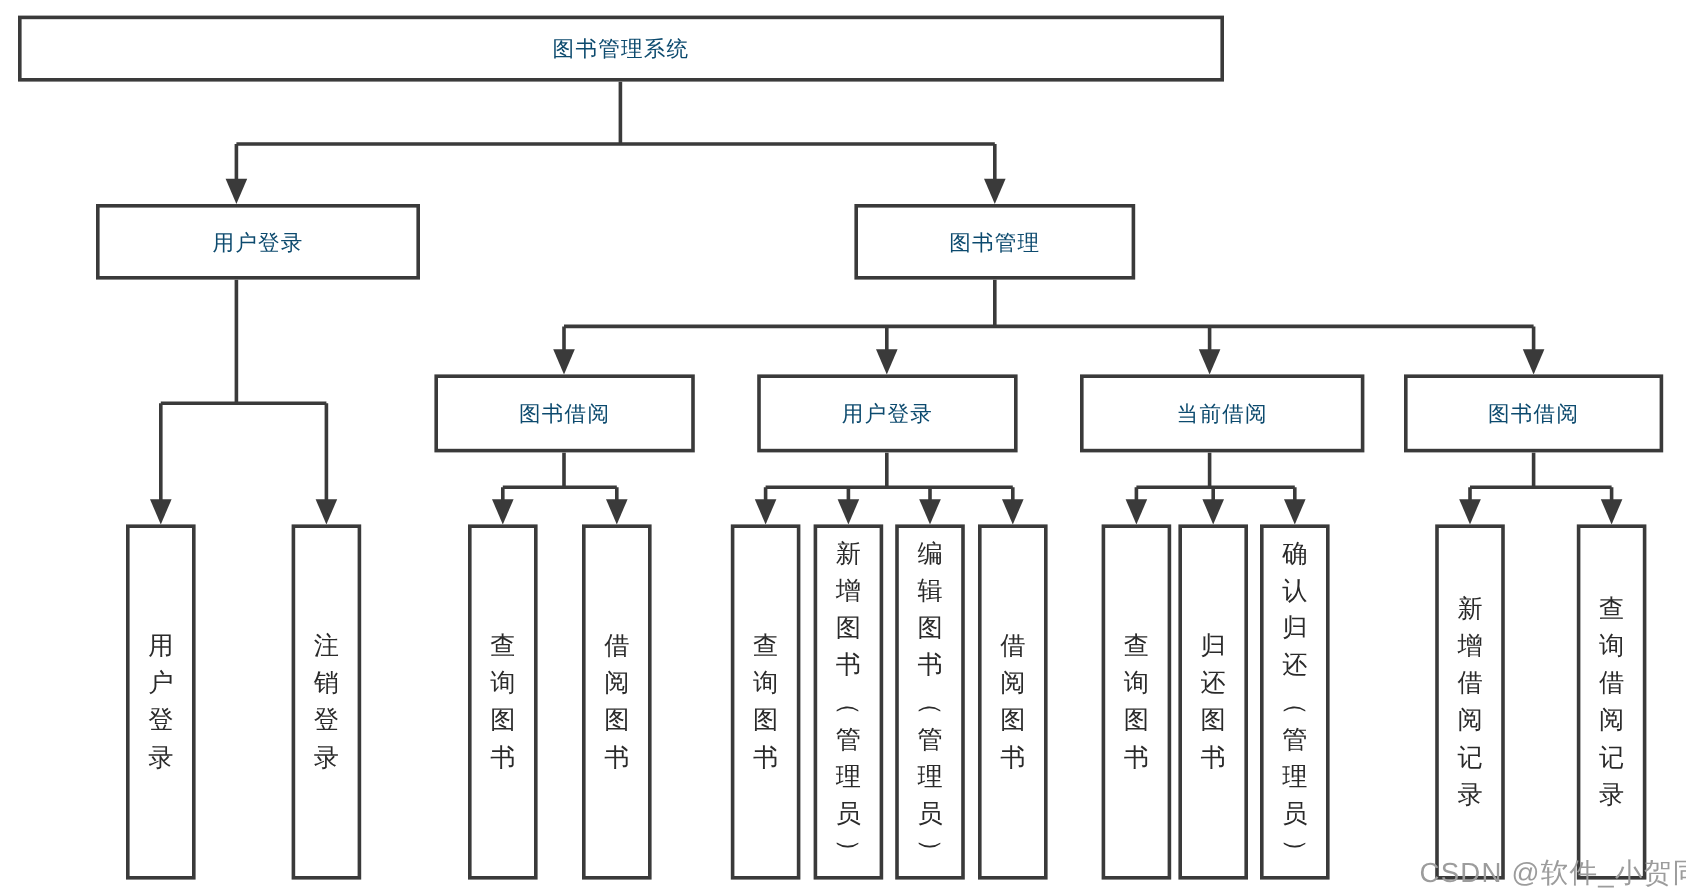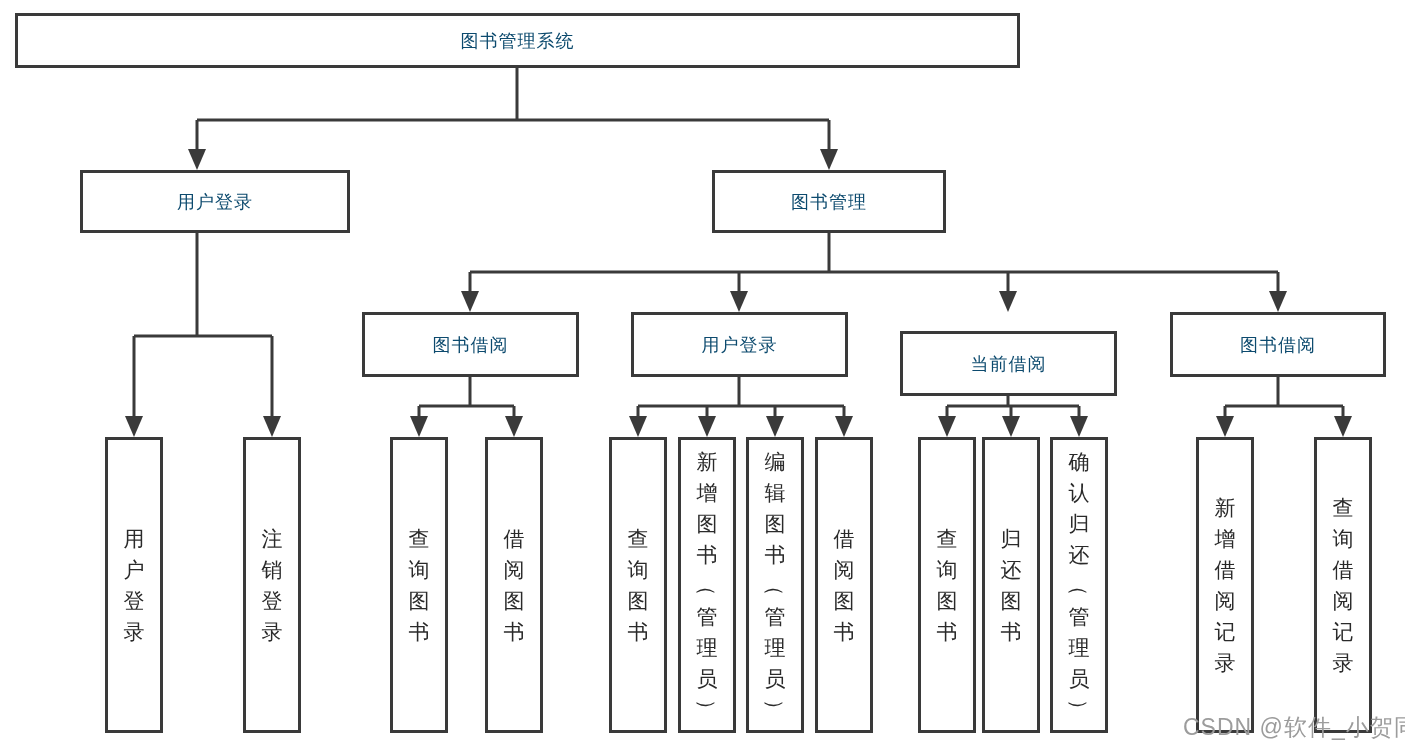--- a/index.html
+++ b/index.html
@@ -96,21 +96,21 @@
   <div class="node h-node" style="left:712px; top:170px; width:234px; height:63px;">
     <span>图书管理</span>
   </div>
 
   <div class="node h-node" style="left:362px; top:312px; width:217px; height:65px;">
     <span>图书借阅</span>
   </div>
   <div class="node h-node" style="left:631px; top:312px; width:217px; height:65px;">
     <span>用户登录</span>
   </div>
-  <div class="node h-node" style="left:900px; top:312px; width:217px; height:65px;margin-top:19px;">
+  <div class="node h-node" style="left:900px; top:312px; width:237px; height:65px;">
     <span>当前借阅</span>
   </div>
   <div class="node h-node" style="left:1170px; top:312px; width:216px; height:65px;">
     <span>图书借阅</span>
   </div>
 
   <div class="node leaf" style="left:105px; top:437px;">
       <span class="vchar">用</span>
       <span class="vchar">户</span>
       <span class="vchar">登</span>

